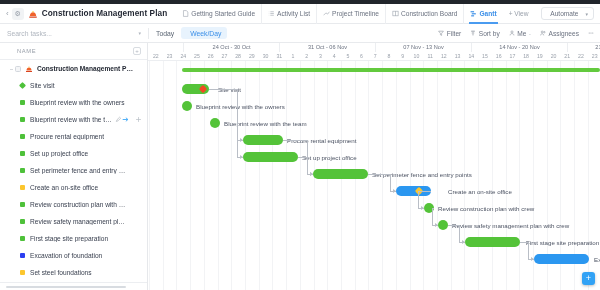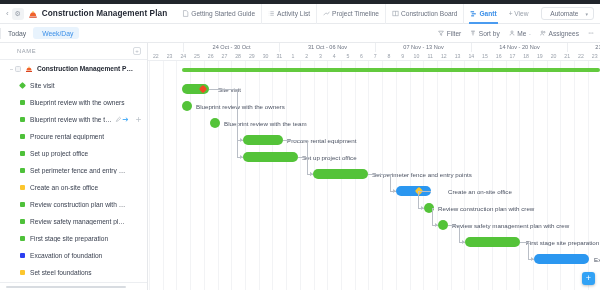--- a/index.html
+++ b/index.html
@@ -293,20 +293,24 @@
         <circle cx="6" cy="6" r="4.2" fill="none" stroke="#9aa1ab" stroke-width="1"></circle>
         <path d="M6 3.6v2.6l1.7 1" fill="none" stroke="#9aa1ab" stroke-width="1"></path>
       </svg>
       <span>Automate</span>
       <span class="chev">▾</span>
     </div>
   </div>
 </div>
 
 <div class="toolbar">
+  <div class="search-wrap">
+    <input class="search-input" type="text" placeholder="Search tasks..." style="">
+    <span class="search-chev">▾</span>
+  </div>
   <div class="tb-div"></div>
   <div class="tb-today">Today</div>
   <div class="tb-weekday">
     <svg class="mini" viewBox="0 0 10 10">
       <rect x="1" y="2" width="8" height="7" rx="1" fill="none" stroke="#3b8fe8" stroke-width="1"></rect>
       <path d="M1 4.2h8" stroke="#3b8fe8" stroke-width="1"></path>
     </svg>
     <span>Week/Day</span>
   </div>
 

